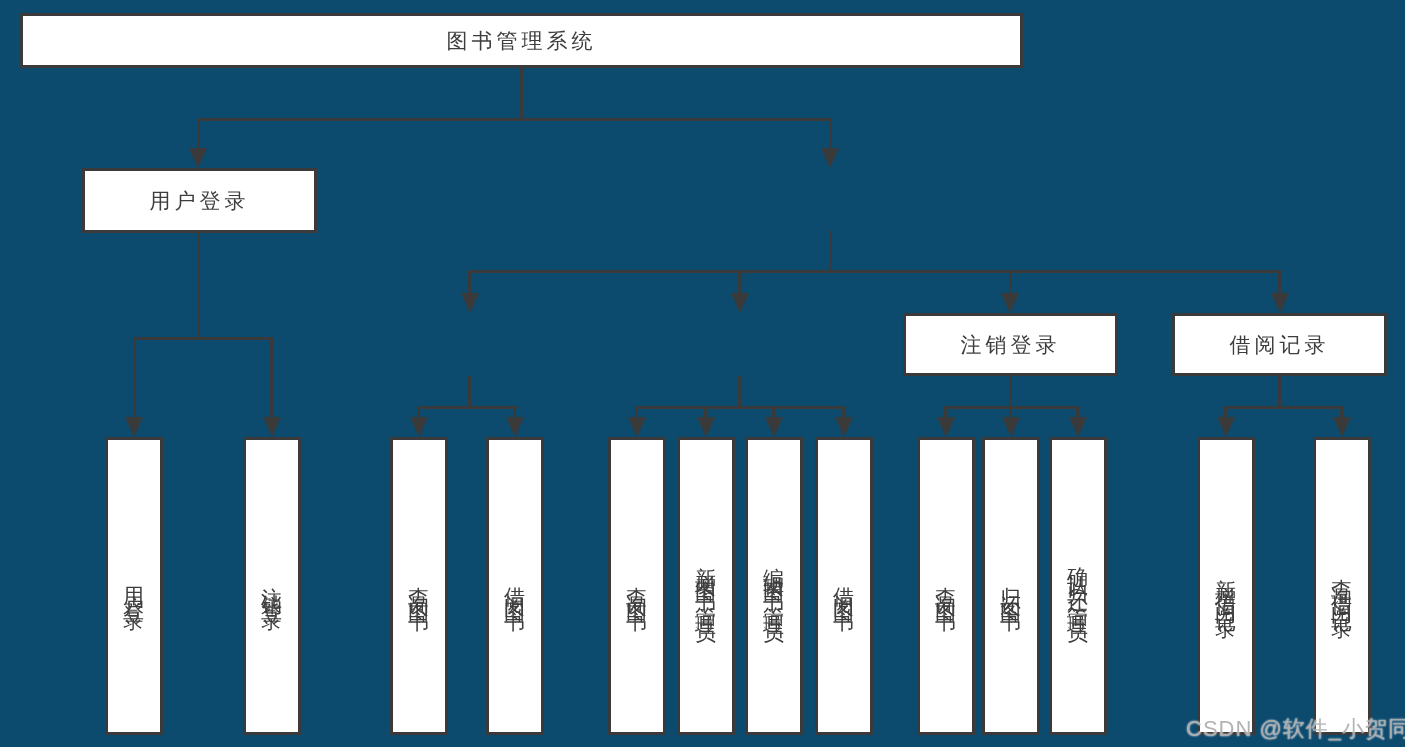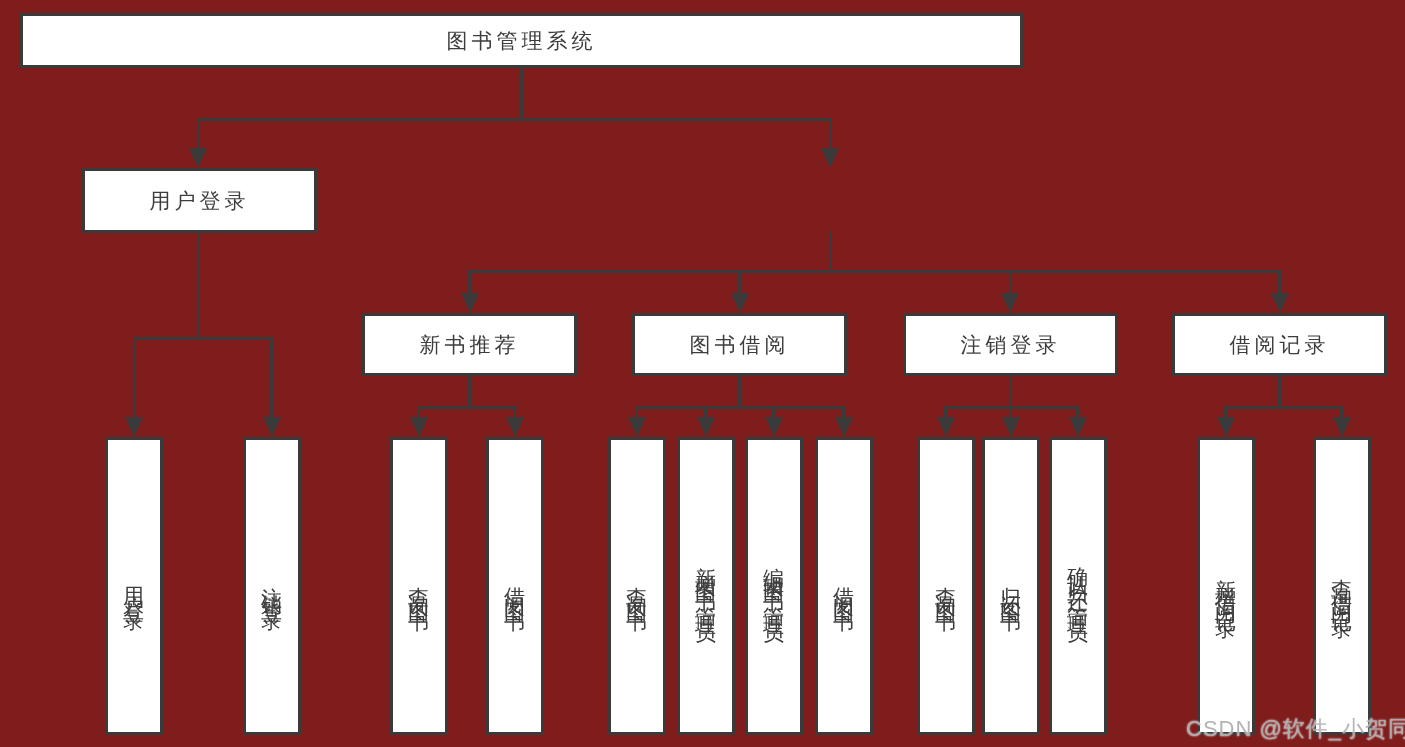--- a/index.html
+++ b/index.html
@@ -3,21 +3,21 @@
 <meta charset="utf-8">
 <style>
   * { margin: 0; padding: 0; box-sizing: border-box; }
   html, body { background: #ffffff; }
   body { font-family: "Liberation Sans", "DejaVu Sans", sans-serif; }
 
   .canvas {
     position: relative;
     width: 1405px;
     height: 747px;
-    background: #7f1d1d;
+    background: #0c4a6e;
     overflow: hidden;
   }
 
   
   .box {
     position: absolute;
     background: #ffffff;
     border: 3px solid #3a3a3a;
     display: flex;
     align-items: center;
@@ -105,26 +105,20 @@
   <div class="line" style="left:469px; top:270px; width:813px; height:3px;"></div>
   <div class="line" style="left:468px; top:270px; width:3px; height:25px;"></div>
   <div class="arrow" style="left:461px; top:293px;"></div>
   <div class="line" style="left:738px; top:270px; width:3px; height:25px;"></div>
   <div class="arrow" style="left:731px; top:293px;"></div>
   <div class="line" style="left:1009px; top:270px; width:3px; height:25px;"></div>
   <div class="arrow" style="left:1001px; top:293px;"></div>
   <div class="line" style="left:1278px; top:270px; width:3px; height:25px;"></div>
   <div class="arrow" style="left:1271px; top:293px;"></div>
 
-  <div class="box" style="left:362px; top:313px; width:215px; height:63px;">
-    <span>新书推荐</span>
-  </div>
-  <div class="box" style="left:632px; top:313px; width:215px; height:63px;">
-    <span>图书借阅</span>
-  </div>
   <div class="box" style="left:903px; top:313px; width:215px; height:63px;">
     <span>注销登录</span>
   </div>
   <div class="box" style="left:1172px; top:313px; width:215px; height:63px;">
     <span>借阅记录</span>
   </div>
 
   <div class="line" style="left:468px; top:376px; width:3px; height:33px;"></div>
   <div class="line" style="left:418px; top:406px; width:100px; height:3px;"></div>
   <div class="line" style="left:417px; top:406px; width:3px; height:13px;"></div>

